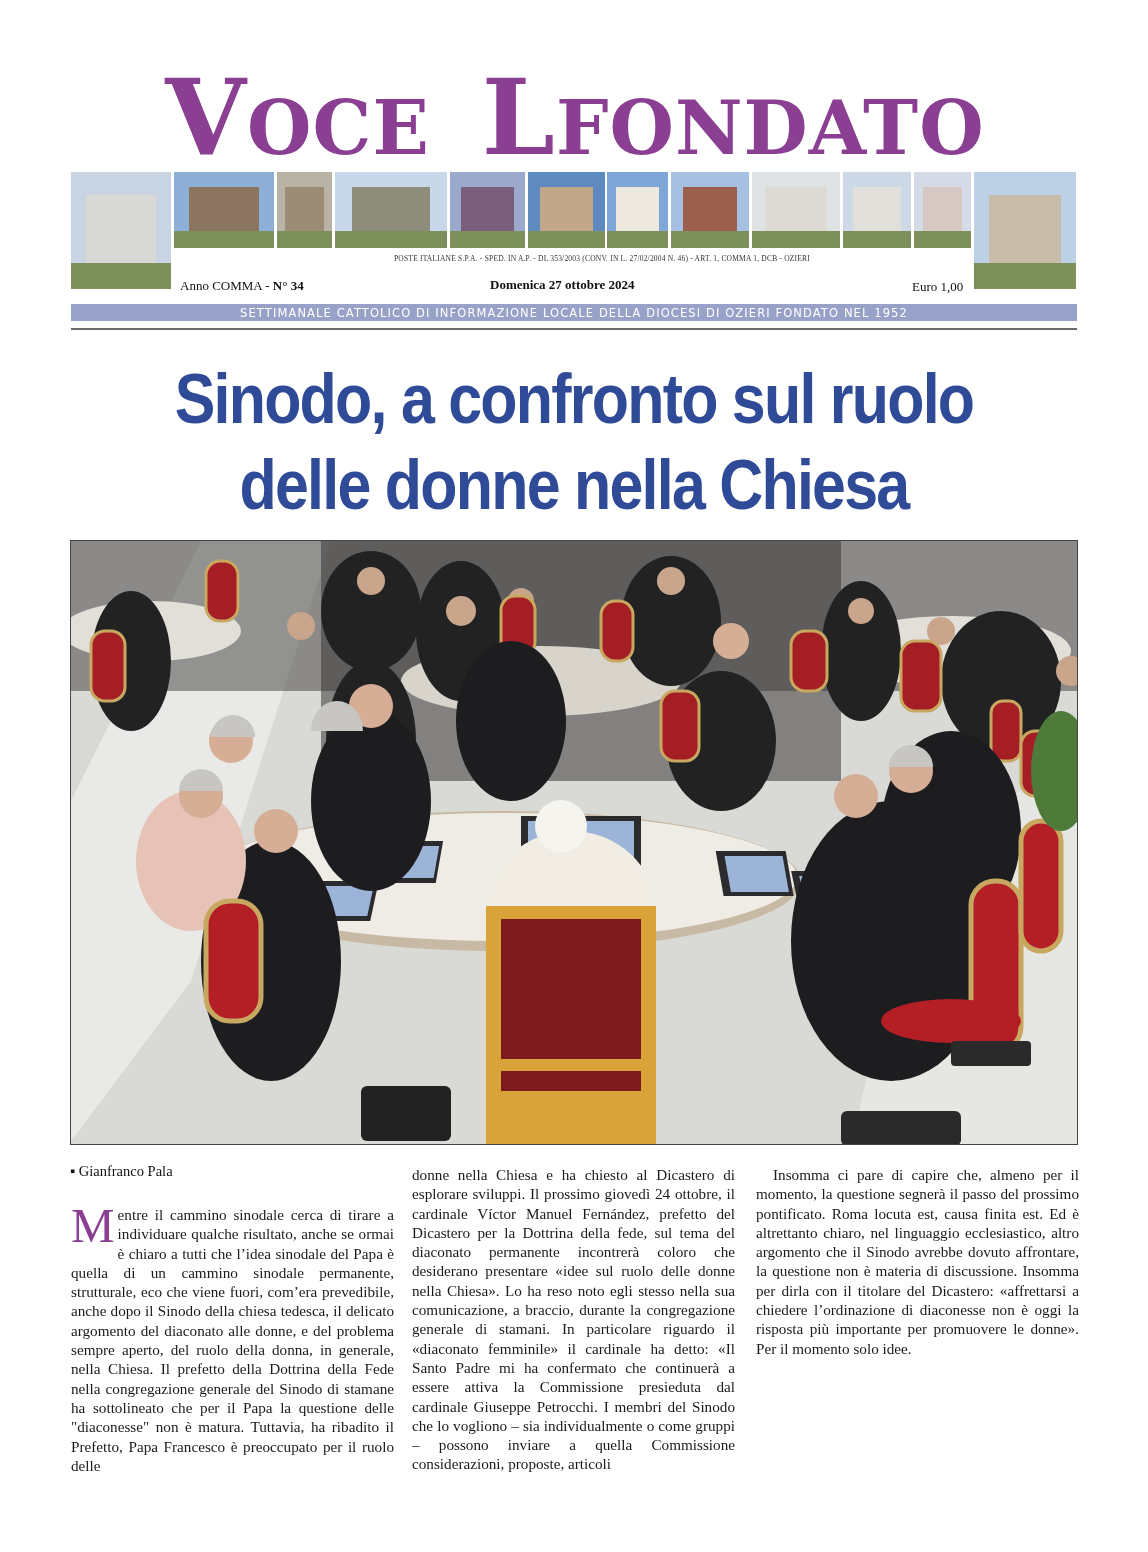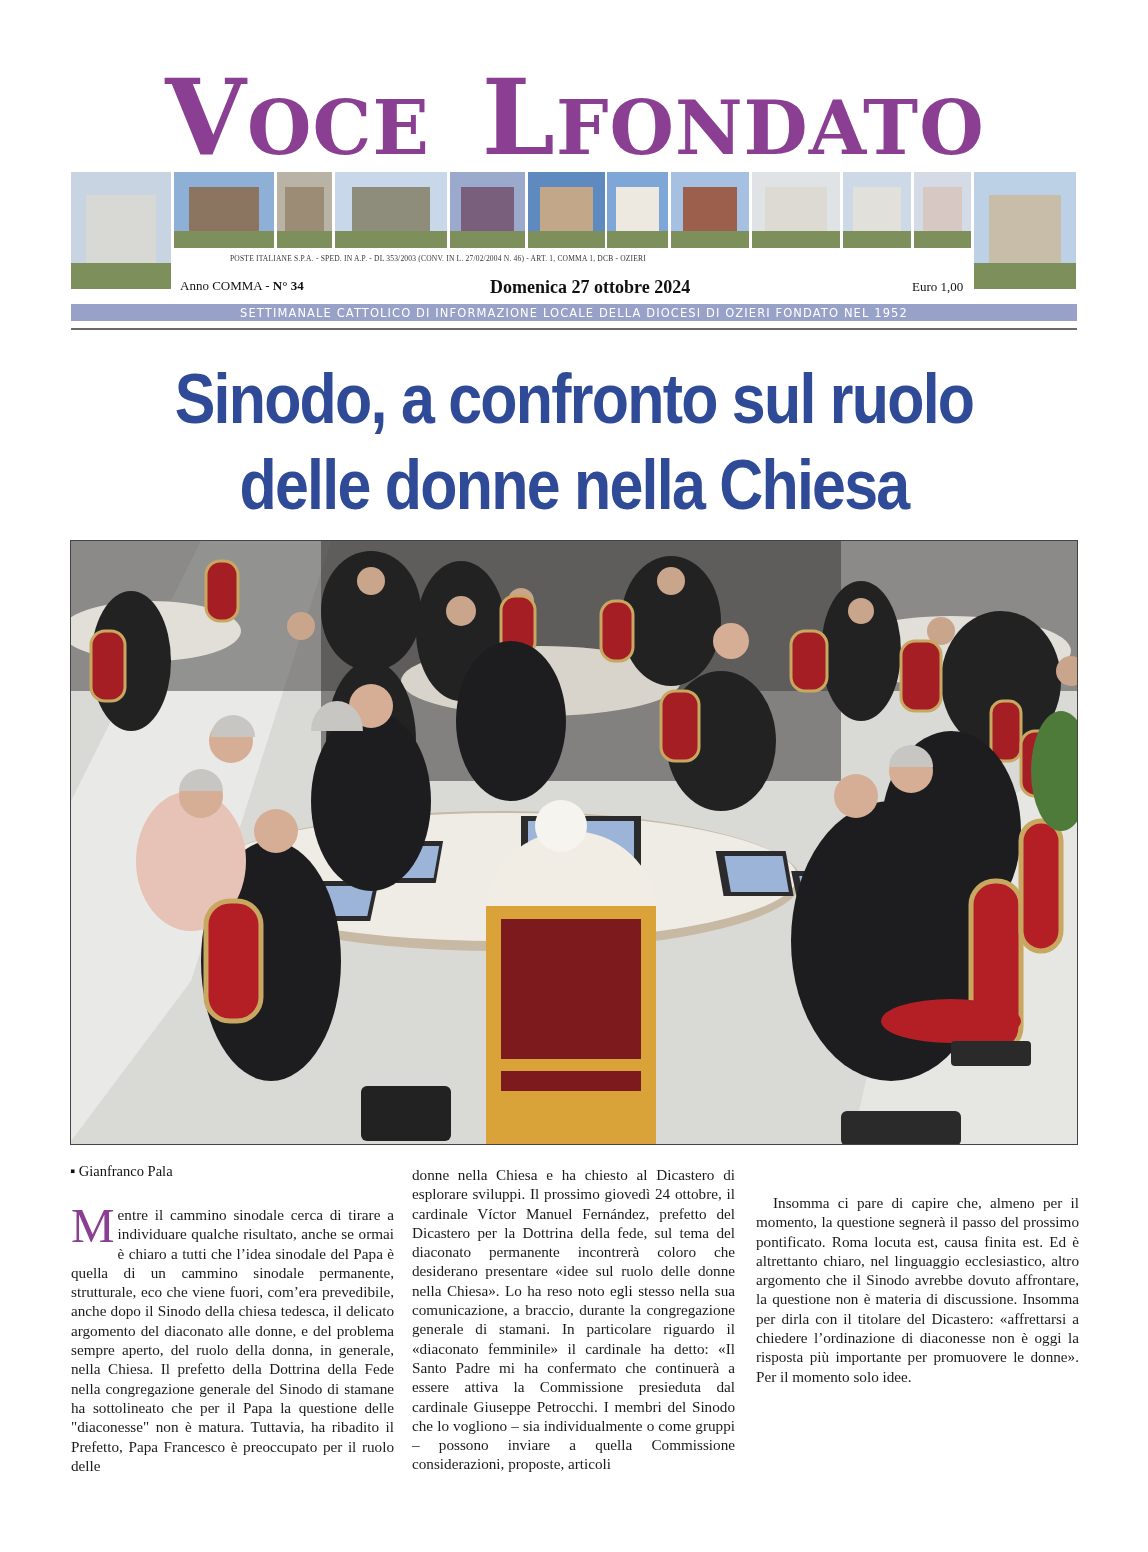--- a/index.html
+++ b/index.html
@@ -20,28 +20,28 @@
     .photo-strip {
       position: absolute; left: 71px; top: 172px; width: 1005px; height: 117px;
     }
     .strip-photo { position: absolute; overflow: hidden; }
     .strip-photo .bld { position: absolute; bottom: 18%; }
     .strip-photo .ground { position: absolute; left: 0; right: 0; bottom: 0; height: 22%; }
 
     .postal-line {
       position: absolute; left: 230px; top: 254px; width: 580px;
       font-family: "Liberation Serif", serif; font-size: 7.5px; color: #333;
-      text-align: left; letter-spacing: 0.2px; white-space: nowrap;
+      text-align: right; letter-spacing: 0.2px; white-space: nowrap;
     }
     .issue-number {
       position: absolute; left: 180px; top: 278px; font-size: 13px; color: #111;
     }
     .issue-number b { font-weight: bold; margin-top: 20px; }
     .issue-date {
-      position: absolute; left: 490px; top: 277px; font-size: 18px; font-weight: bold; color: #111;
+      position: absolute; left: 490px; top: 277px; font-size: 13px; font-weight: bold; color: #111;
     }
     .issue-price {
       position: absolute; left: 912px; top: 279px; font-size: 13px; color: #111;
     }
     .tagline-band {
       position: absolute; left: 71px; top: 304px; width: 1006px; height: 17px;
       background: #98a1c8; color: #ffffff;
       font-family: "DejaVu Sans", sans-serif; font-size: 11.5px; letter-spacing: 1.1px;
       display: flex; align-items: center; justify-content: center; white-space: nowrap;
     }
@@ -73,21 +73,21 @@
       font-size: 15.2px; line-height: 19.3px; text-align: justify; color: #1a1a1a;
       hyphens: manual;
     }
     .col-1 { left: 71px; top: 1205px; }
     .col-2 { left: 412px; }
     .col-3 { left: 756px; }
     .dropcap {
       float: left; font-size: 49px; line-height: 38px; color: #8a3f93;
       margin: 2px 3px 0 0; font-family: "Liberation Serif", serif;
     }
-    .para-indent { text-indent: 17px; display: block; margin-top: 28px; }
+    .para-indent { text-indent: 17px; display: block; }
   </style>
 </head>
 <body>
 
 <header>
   <div class="masthead-title">
     <span><span class="big">V</span><span class="small">OCE</span></span>
     <span class="gap"></span>
     <span class="gap"></span>
     <span><span class="big">L</span><span class="small">FONDATO</span></span>

